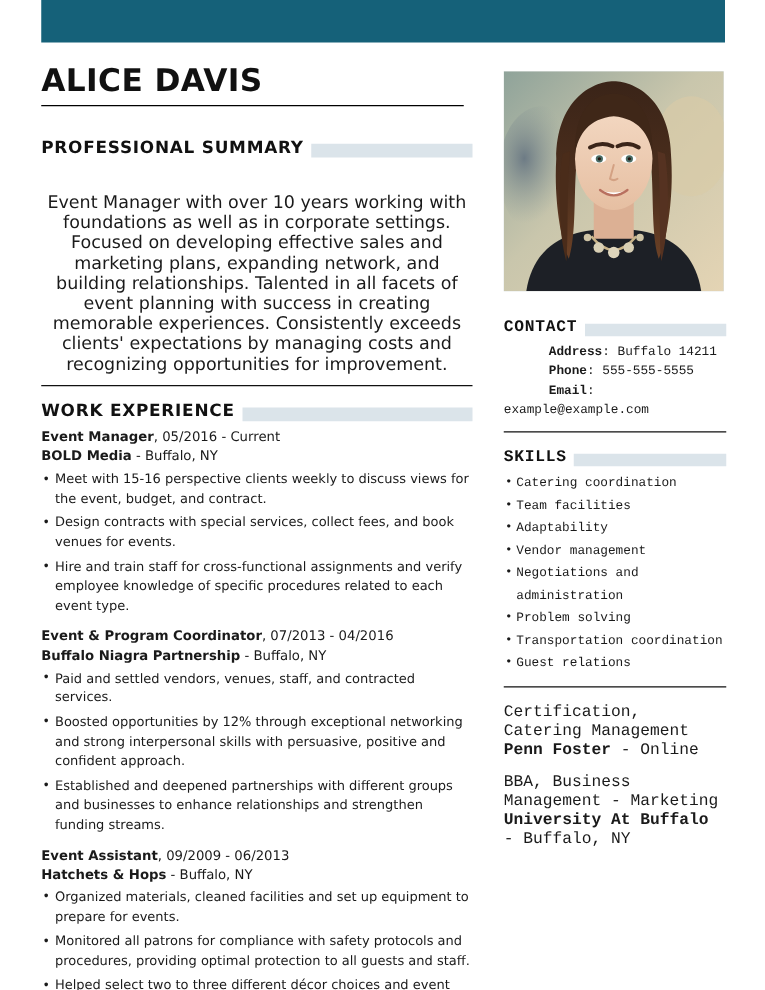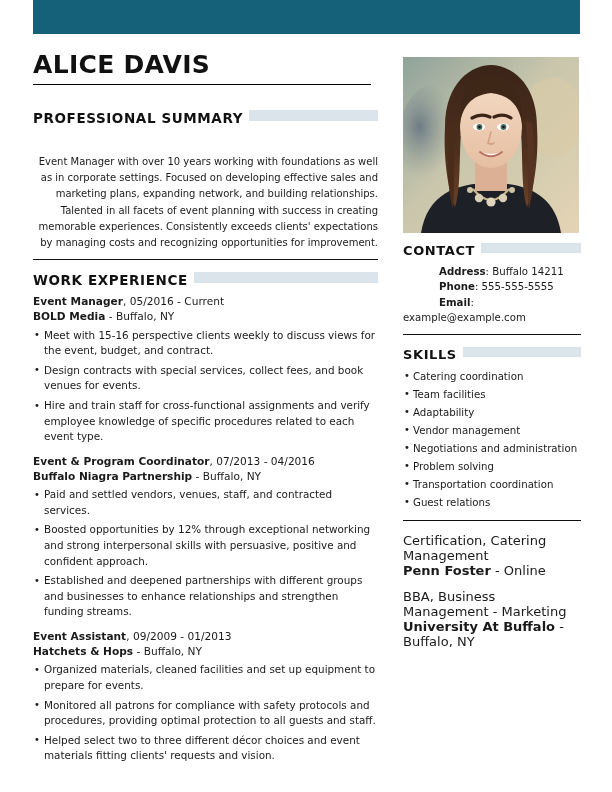--- a/index.html
+++ b/index.html
@@ -71,52 +71,53 @@
   
   .left-col {
     position: absolute;
     left: 33px;
     top: 110px;
     width: 345px;
   }
   .right-col {
     position: absolute;
     left: 403px;
-    top: 243px;
+    top: 254px;
     width: 178px;
+    font-family: Liberation Mono, monospace;
   }
 
   
   .sec-head {
     display: flex;
-    align-items: flex-start;
+    align-items: flex-end;
     gap: 6px;
     margin-bottom: 6px;
   }
   .sec-head .label {
     font-size: 13.5px;
     font-weight: bold;
     letter-spacing: 0.6px;
     color: #111111;
     white-space: nowrap;
   }
   .sec-head .accent {
     flex: 1 1 auto;
     height: 11px;
     background: #dbe4ea;
   }
   .right-col .sec-head .label { font-size: 13px; }
   .right-col .sec-head .accent { height: 10px; }
 
   
   .summary-text {
-    font-size: 10px;
+    font-size: 14px;
     line-height: 16.2px;
     color: #1a1a1a;
-    text-align: right;
+    text-align: center;
     margin-top: 28px;
   }
   .rule {
     border-bottom: 1.5px solid #111111;
     width: 100%;
   }
   .summary-rule { margin-top: 8px; margin-bottom: 12px; }
 
   
   .job { margin-bottom: 2px; }
@@ -295,21 +296,21 @@
           <div class="job">
             <div class="job-line"><b>Event &amp; Program Coordinator</b><span>, 07/2013 - 04/2016</span></div>
             <div class="job-line"><b>Buffalo Niagra Partnership</b><span> - Buffalo, NY</span></div>
             <ul class="bullets">
               <li>Paid and settled vendors, venues, staff, and contracted services.</li>
               <li>Boosted opportunities by 12% through exceptional networking and strong interpersonal skills with persuasive, positive and confident approach.</li>
               <li>Established and deepened partnerships with different groups and businesses to enhance relationships and strengthen funding streams.</li>
             </ul>
           </div>
           <div class="job">
-            <div class="job-line"><b>Event Assistant</b><span>, 09/2009 - 01/2013</span></div>
+            <div class="job-line"><b>Event Assistant</b><span>, 09/2009 - 06/2013</span></div>
             <div class="job-line"><b>Hatchets &amp; Hops</b><span> - Buffalo, NY</span></div>
             <ul class="bullets">
               <li>Organized materials, cleaned facilities and set up equipment to prepare for events.</li>
               <li>Monitored all patrons for compliance with safety protocols and procedures, providing optimal protection to all guests and staff.</li>
               <li>Helped select two to three different décor choices and event materials fitting clients' requests and vision.</li>
             </ul>
           </div>
         </div>
     </div>
 

